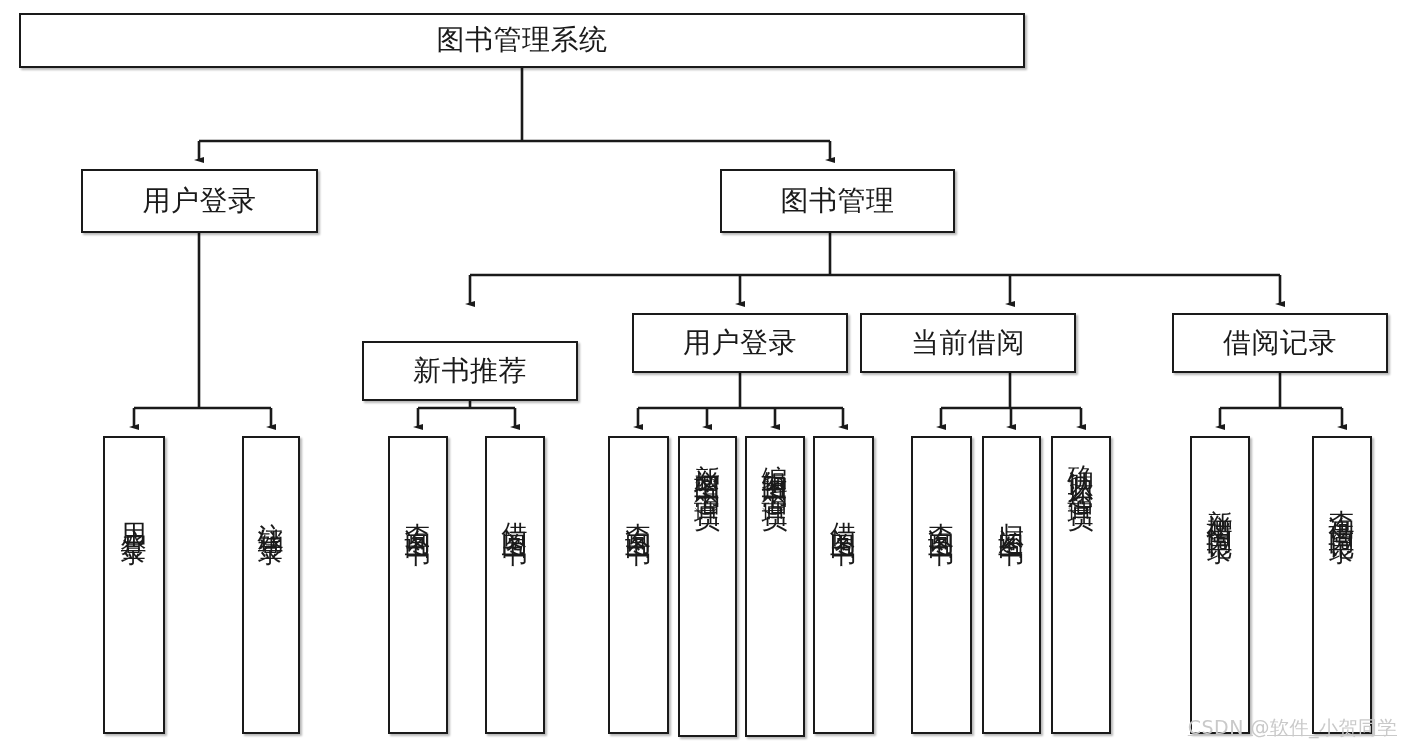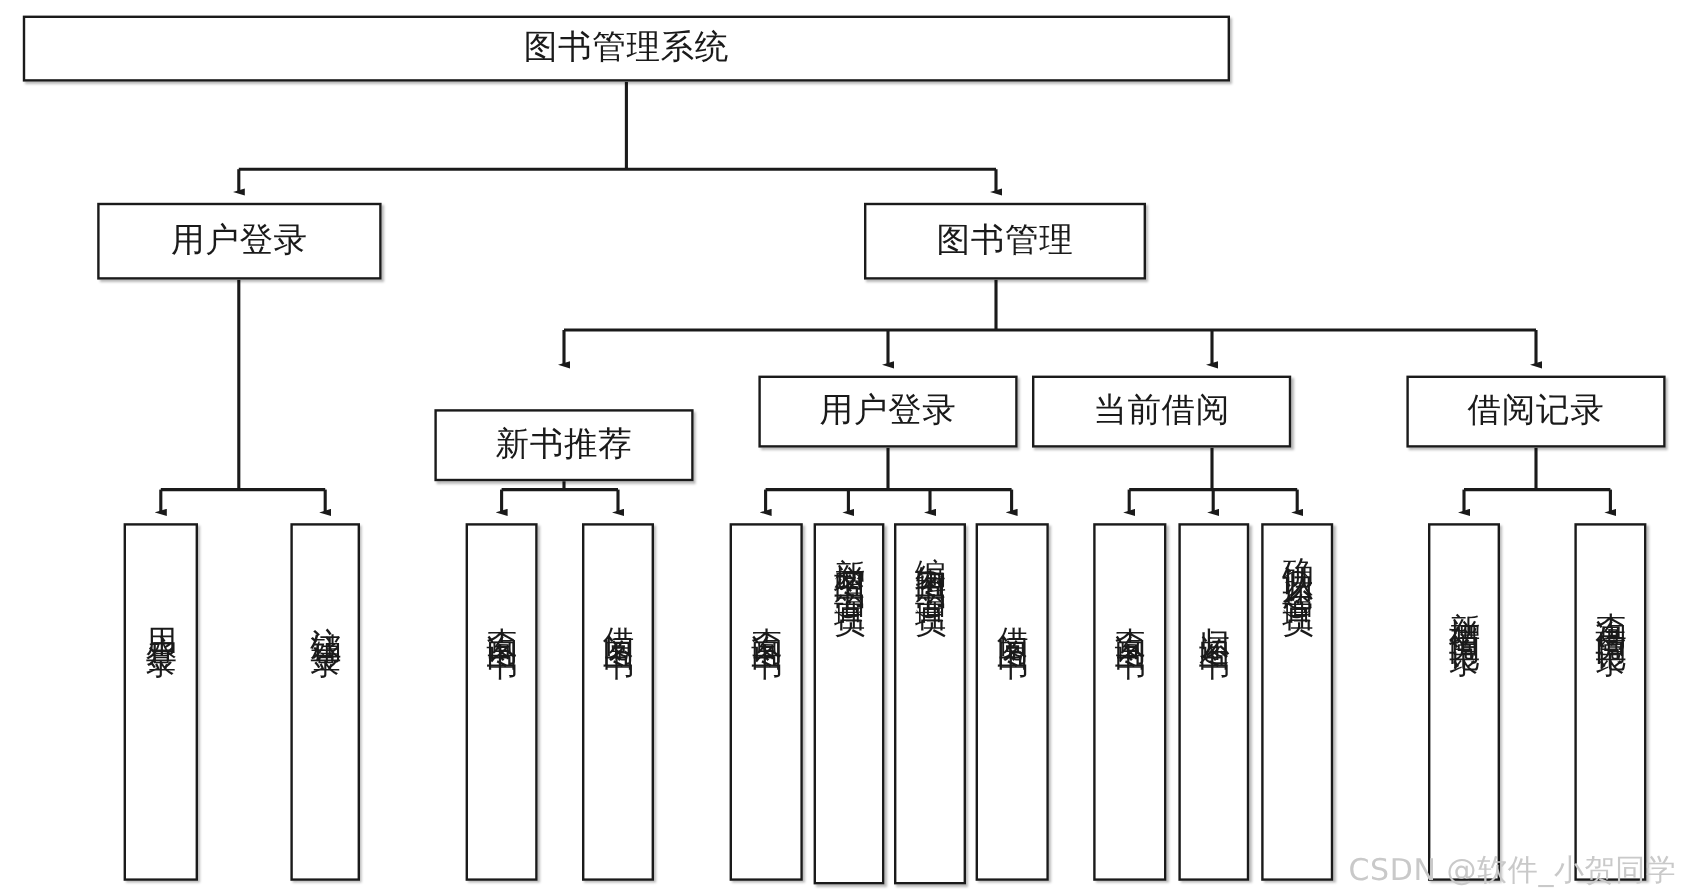--- a/index.html
+++ b/index.html
@@ -61,25 +61,26 @@
   .node.vertical.mid .label {
     margin-top: 58px;
   }
   .node.vertical.mid3 .label {
     margin-top: 45px;
   }
   .watermark {
     position: absolute;
     right: 8px;
     bottom: 6px;
-    font-size: 25px;
+    font-size: 19px;
     color: #c9c9c9;
     letter-spacing: 0.5px;
     white-space: nowrap;
     pointer-events: none;
+    text-decoration: underline;
   }
 </style>
 </head>
 <body>
 
 <div id="canvas">
 
   <svg id="edges" viewBox="0 0 1405 747" xmlns="http://www.w3.org/2000/svg">
     <defs>
       <marker id="arrow" markerWidth="10" markerHeight="10" refX="3" refY="5" orient="auto" markerUnits="userSpaceOnUse">

